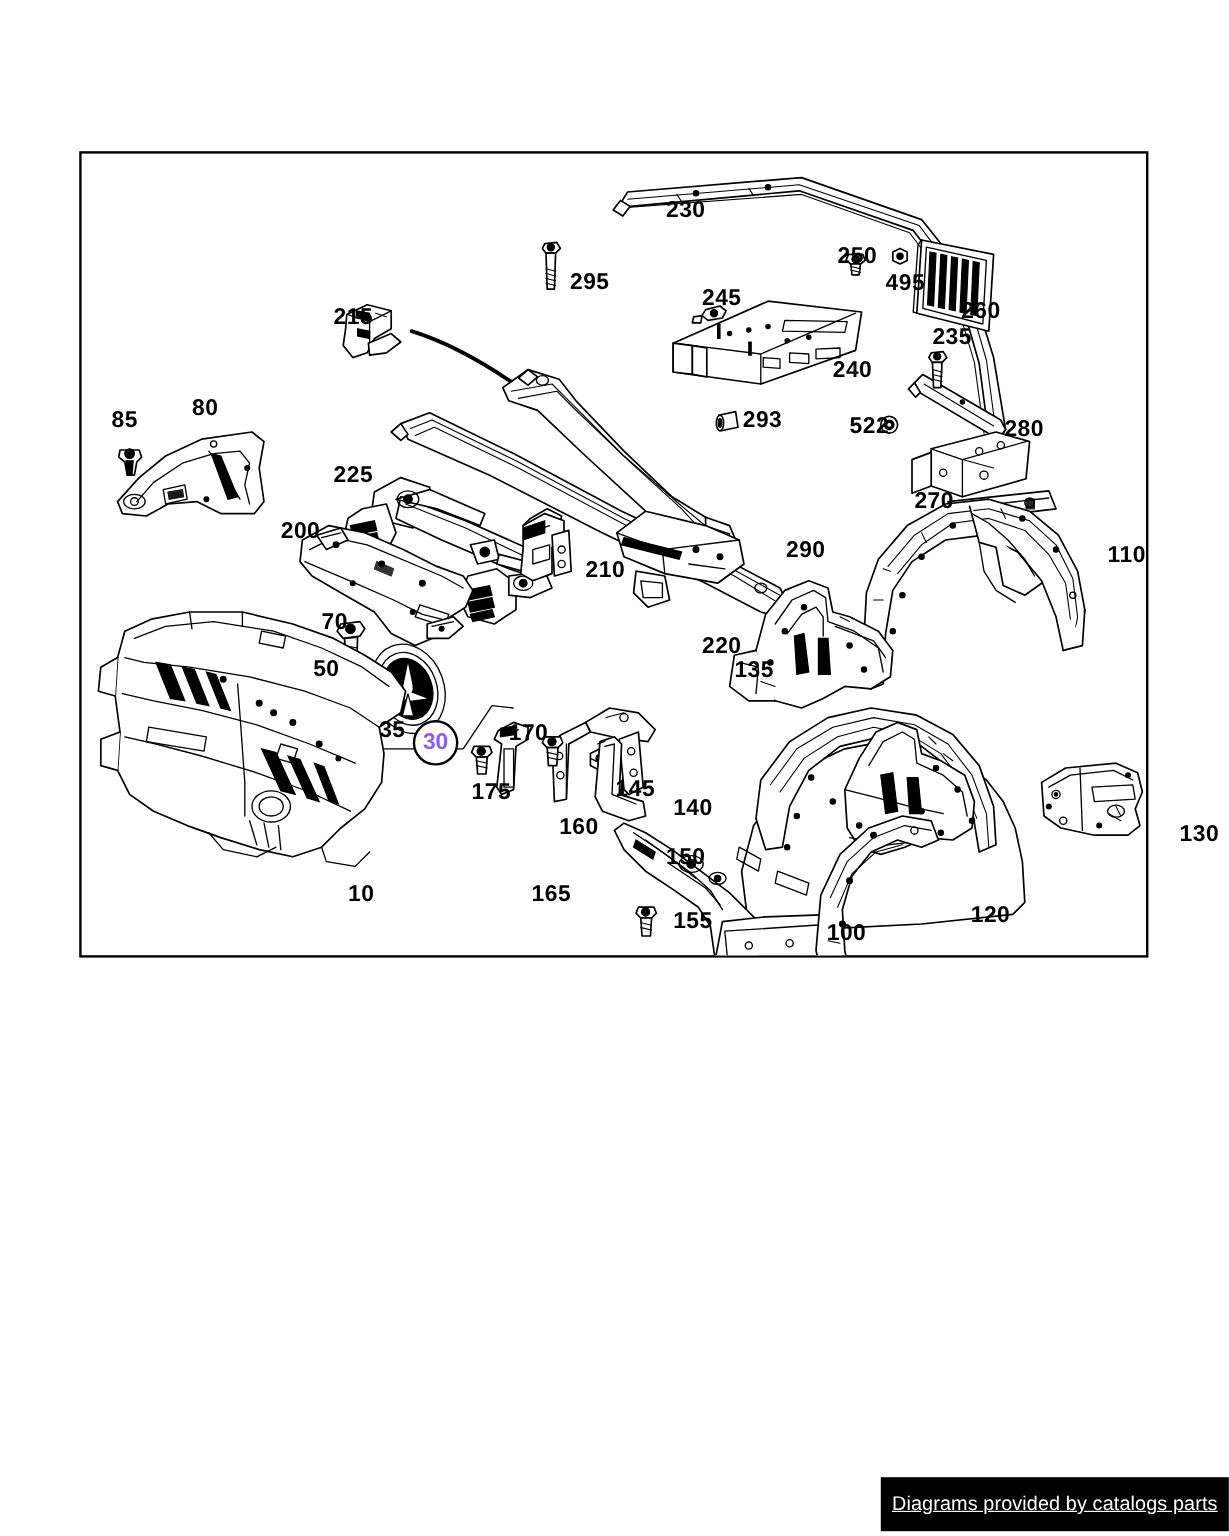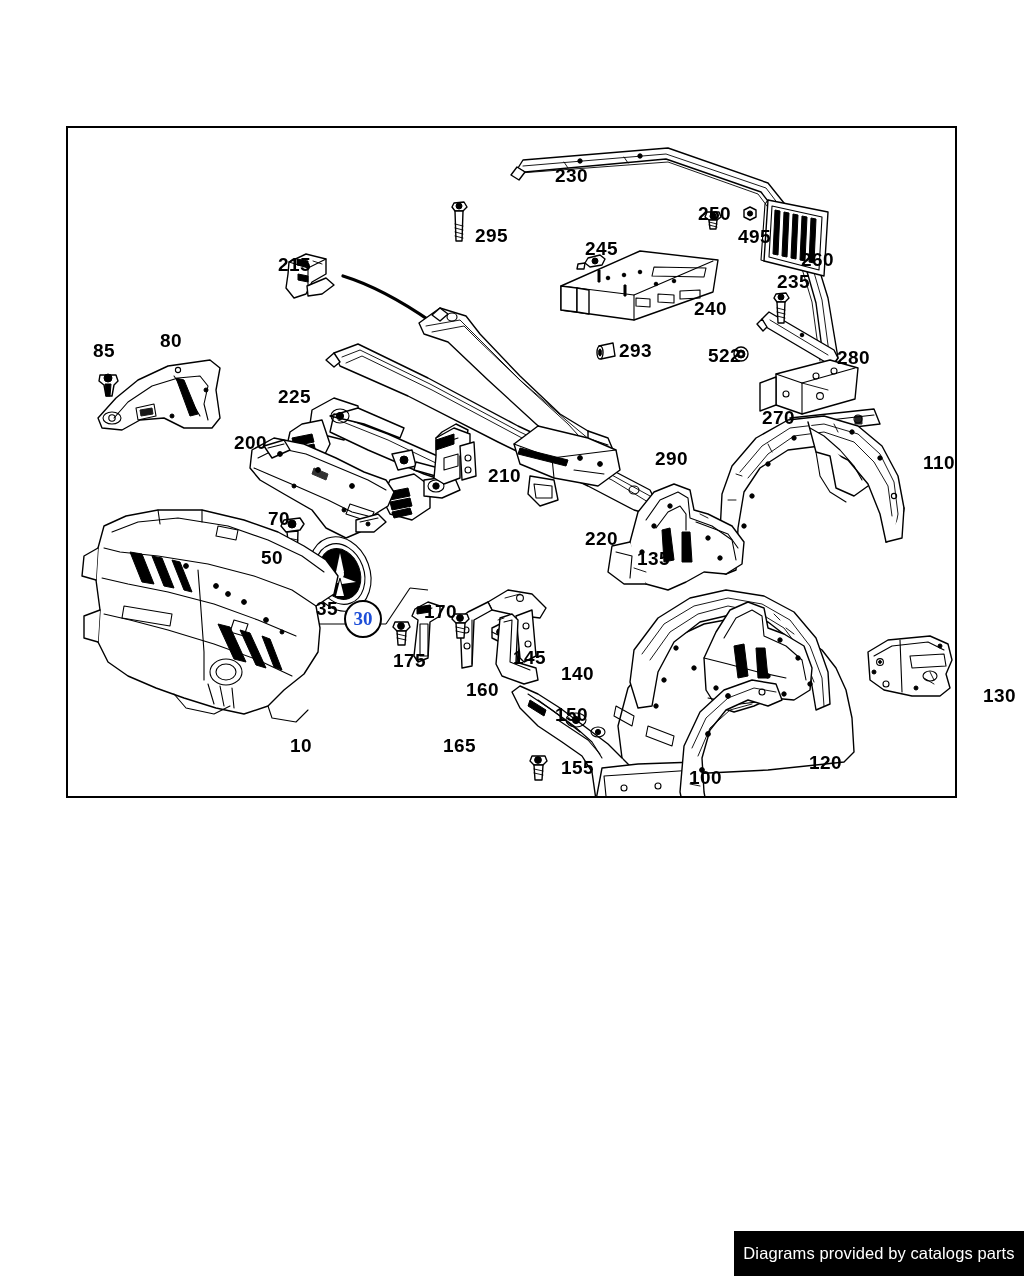--- a/index.html
+++ b/index.html
@@ -57,24 +57,24 @@
   .lbl-balloon {
     position: absolute;
     width: 38px;
     height: 38px;
     border: 2px solid #000000;
     border-radius: 50%;
     background: #ffffff;
     display: flex;
     align-items: center;
     justify-content: center;
-    font-family: Liberation Serif, serif;
+    font-family: Liberation Sans, sans-serif;
     font-size: 19px;
     font-weight: 700;
-    color: #1d4ed8;
+    color: #8b5cf6;
     box-sizing: border-box;
   }
   
   #watermark-bar {
     position: absolute;
     left: 734px;
     top: 1231px;
     width: 290px;
     height: 45px;
     background: #000000;
@@ -82,20 +82,21 @@
     align-items: center;
     justify-content: center;
   }
   #watermark-text {
     color: #ffffff;
     font-family: "Liberation Sans", sans-serif;
     font-size: 16.5px;
     font-weight: 400;
     letter-spacing: 0.1px;
     white-space: nowrap;
+    text-decoration: underline;
   }
   .part { fill: #ffffff; stroke: #000000; stroke-width: 1.4; stroke-linejoin: round; stroke-linecap: round; }
   .part-thin { fill: none; stroke: #000000; stroke-width: 1.1; stroke-linejoin: round; stroke-linecap: round; }
   .part-hair { fill: none; stroke: #000000; stroke-width: 0.9; stroke-linejoin: round; stroke-linecap: round; }
   .solid { fill: #000000; stroke: #000000; stroke-width: 1; }
   .leader { fill: none; stroke: #000000; stroke-width: 1.1; }
   .leader-thick { fill: none; stroke: #000000; stroke-width: 3.2; stroke-linecap: round; }
 </style>
 </head>
 <body>
@@ -592,21 +593,21 @@
     <div class="lbl" style="left:92px; top:203px;text-align:center;">80</div>
     <div class="lbl" style="left:694px; top:280px;">270</div>
     <div class="lbl" style="left:210px; top:259px;">225</div>
     <div class="lbl" style="left:855px; top:325px;">110</div>
     <div class="lbl" style="left:166px; top:305px;">200</div>
     <div class="lbl" style="left:420px; top:338px;">210</div>
     <div class="lbl" style="left:517px; top:353px;margin-top:48px;">220</div>
     <div class="lbl" style="left:587px; top:321px;">290</div>
     <div class="lbl" style="left:200px; top:381px;">70</div>
     <div class="lbl" style="left:193px; top:420px;">50</div>
-    <div class="lbl" style="left:569px; top:421px;">135</div>
+    <div class="lbl" style="left:544px; top:421px;">135</div>
     <div class="lbl" style="left:248px; top:471px;">35</div>
     <div class="lbl-balloon" style="left:276px; top:472px;">30</div>
     <div class="lbl" style="left:356px; top:474px;">170</div>
     <div class="lbl" style="left:325px; top:523px;">175</div>
     <div class="lbl" style="left:445px; top:520px;">145</div>
     <div class="lbl" style="left:493px; top:536px;">140</div>
     <div class="lbl" style="left:398px; top:552px;">160</div>
     <div class="lbl" style="left:487px; top:577px;">150</div>
     <div class="lbl" style="left:879px; top:558px;margin-left:36px;">130</div>
     <div class="lbl" style="left:222px; top:608px;">10</div>

